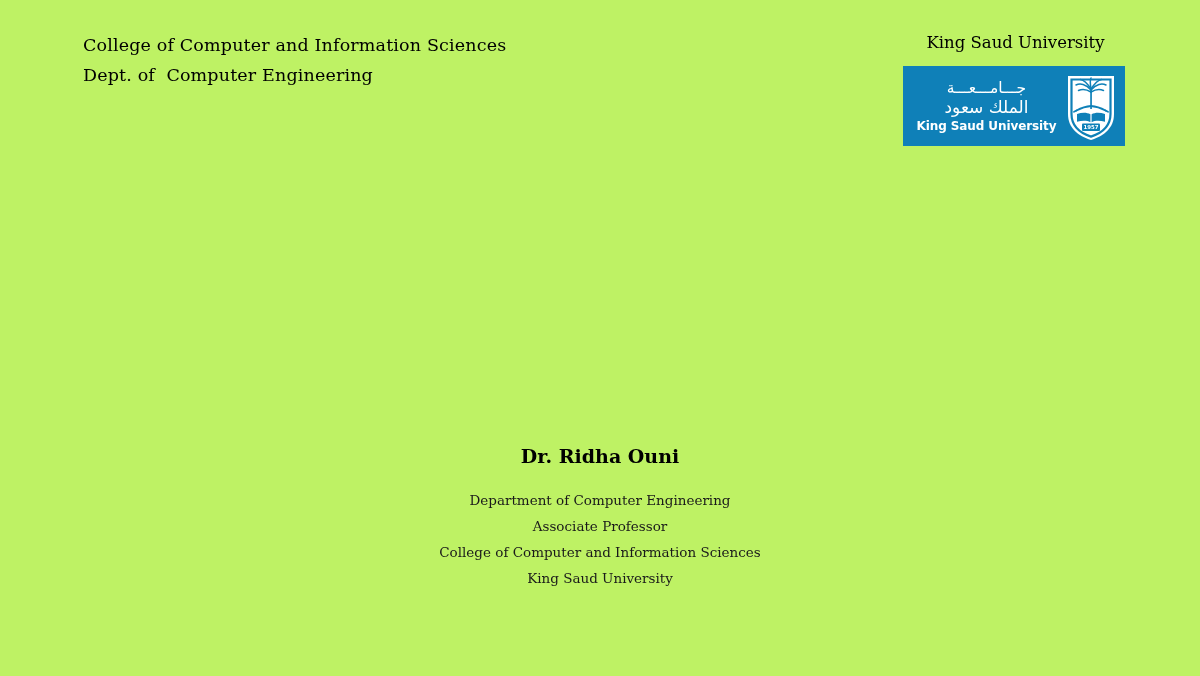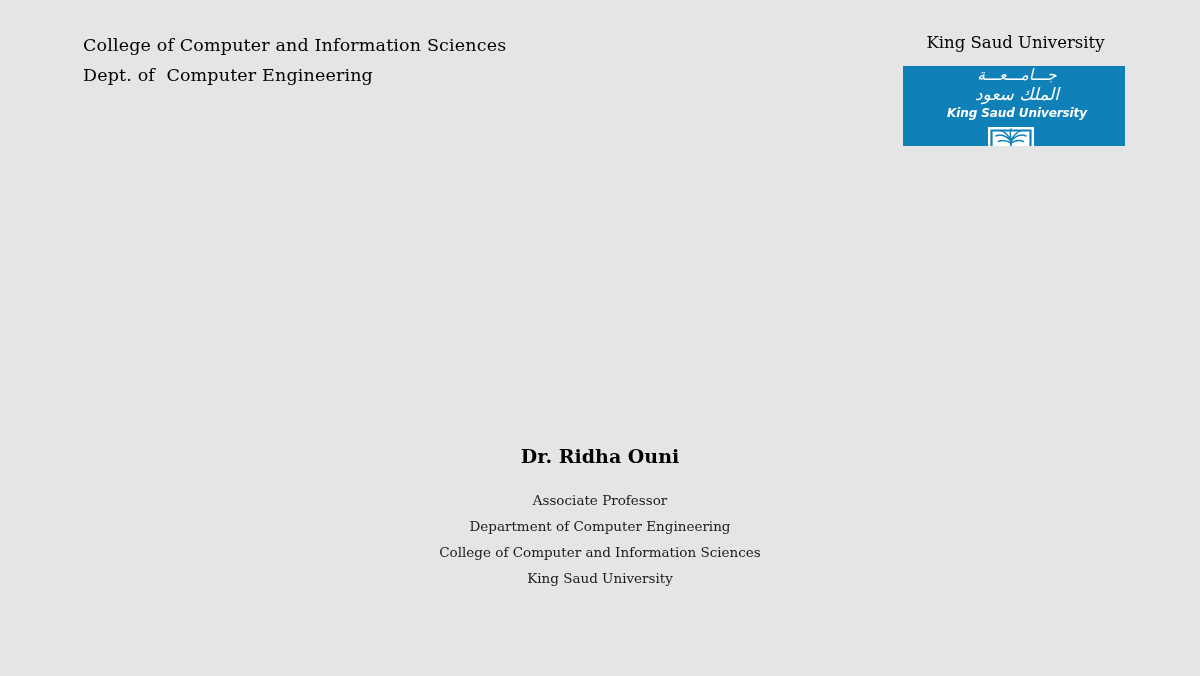--- a/index.html
+++ b/index.html
@@ -14,21 +14,21 @@
     overflow: hidden;
     font-family: "Liberation Serif", serif;
     color: #000000;
     -webkit-font-smoothing: antialiased;
   }
 
   
   #slide {
     position: absolute;
     inset: 0;
-    background: #e5e5e5;
+    background: #bef264;
     padding-left: 33px;
   }
 
   
   #dept-block {
     position: absolute;
     left: 83px;
     top: 30px;
     width: 520px;
   }
@@ -64,23 +64,22 @@
     top: 66px;
     width: 222px;
     height: 80px;
     background: #0f80b8;
     overflow: hidden;
   }
   #ksu-logo .logo-inner {
     position: absolute;
     inset: 0;
     display: flex;
-    flex-direction: column;
+    flex-direction: row;
     align-items: center;
-    font-style: italic;
   }
   #ksu-logo .logo-text {
     flex: 1 1 auto;
     padding-left: 8px;
     padding-right: 2px;
     text-align: center;
     color: #ffffff;
   }
   #ksu-logo .arabic-1 {
     font-family: "DejaVu Sans", sans-serif;
@@ -243,20 +242,20 @@
         </svg>
       </div>
     </div>
   </div>
 
 
 
   <div id="presenter-block">
     <div id="presenter-name">Dr. Ridha Ouni</div>
     <div id="affiliation-list">
+      <div class="aff-line">Department of Computer Engineering</div>
       <div class="aff-line">Associate Professor</div>
-      <div class="aff-line">Department of Computer Engineering</div>
       <div class="aff-line">College of Computer and Information Sciences</div>
       <div class="aff-line">King Saud University</div>
     </div>
   </div>
 
 </div>
 
 </body></html>

